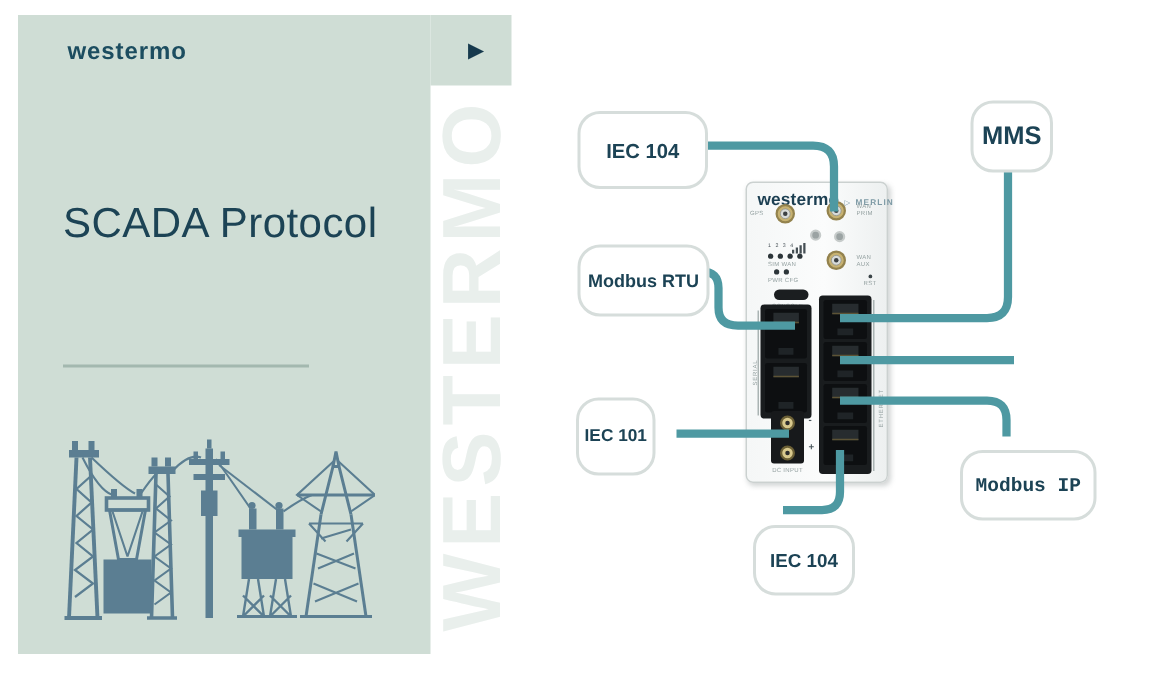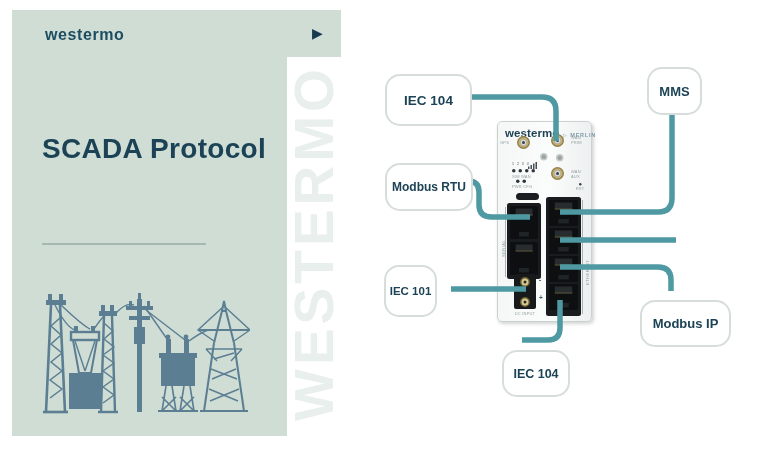--- a/index.html
+++ b/index.html
@@ -5,44 +5,44 @@
   html,body{margin:0;padding:0;background:#fff;}
   .page{position:relative;width:768px;height:449px;overflow:hidden;background:#fff;
         font-family:"Liberation Sans",sans-serif;}
 
   
   .panel{position:absolute;left:12px;top:10px;width:275px;height:426px;background:#cfddd5;}
   .panel-ext{position:absolute;left:287px;top:10px;width:54px;height:47px;background:#cfddd5;}
   .play{position:absolute;left:14px;top:11px;font-size:14px;color:#16394d;line-height:1;cursor:pointer;}
   .logo{position:absolute;left:33px;top:16px;font-size:16px;font-weight:bold;
         letter-spacing:.6px;color:#1c4d60;}
-  .title{position:absolute;left:30px;top:123px;font-size:28px;font-weight:bold;
+  .title{position:absolute;left:30px;top:123px;font-size:28px;font-weight:normal;
          letter-spacing:.3px;color:#1c4355;}
   .subtitle{position:absolute;left:30px;top:158px;width:240px;font-size:15px;font-weight:bold;
             color:#1c4355;line-height:1.5;}
   .hl{background:#27596b;color:#d9e8e2;padding:1px 4px;margin:0 3px;display:inline-block;}
   .divider{position:absolute;left:30px;top:233px;width:164px;height:2px;background:#a3b8af;}
   .illus{position:absolute;left:26px;top:273px;}
 
   
   .watermark{position:absolute;left:287px;top:53px;width:54px;height:380px;
              writing-mode:vertical-rl;transform:rotate(180deg);
              font-size:55px;line-height:54px;font-weight:bold;letter-spacing:4px;
              color:#e9efec;text-align:center;user-select:none;}
 
   
   .plabel{position:absolute;background:#fff;border:2px solid #d6dddb;border-radius:15px;
           display:flex;align-items:center;justify-content:center;
           color:#1c4355;font-weight:bold;}
   .p-iec104t{left:385px;top:74px;width:83px;height:48px;font-size:13.5px;}
-  .p-mms{left:647px;top:67px;width:51px;height:44px;font-size:13px;text-align:center;}
+  .p-mms{left:647px;top:67px;width:51px;height:44px;font-size:17px;text-align:center;}
   .p-rtu{left:385px;top:163px;width:84px;height:44px;font-size:12px;}
   .p-dnp3{left:677px;top:219px;width:49px;height:45px;font-size:13px;}
   .p-iec101{left:384px;top:265px;width:49px;height:48px;font-size:11.5px;}
-  .p-mip{left:640px;top:300px;width:87px;height:43px;font-size:13px;}
+  .p-mip{left:640px;top:300px;width:87px;height:43px;font-size:13px;font-family:Liberation Mono, monospace;}
   .p-iec104b{left:502px;top:350px;width:64px;height:43px;font-size:12.5px;}
 
   
   .lines{position:absolute;left:0;top:0;pointer-events:none;}
   .lines path{stroke:#4e99a2;stroke-width:5.5;fill:none;}
 
   
   .device{position:absolute;left:497px;top:121px;width:190px;height:402px;
           transform:scale(.5);transform-origin:0 0;
           background:linear-gradient(90deg,#f5f7f7 0%,#fbfcfc 55%,#edf0f0 100%);

